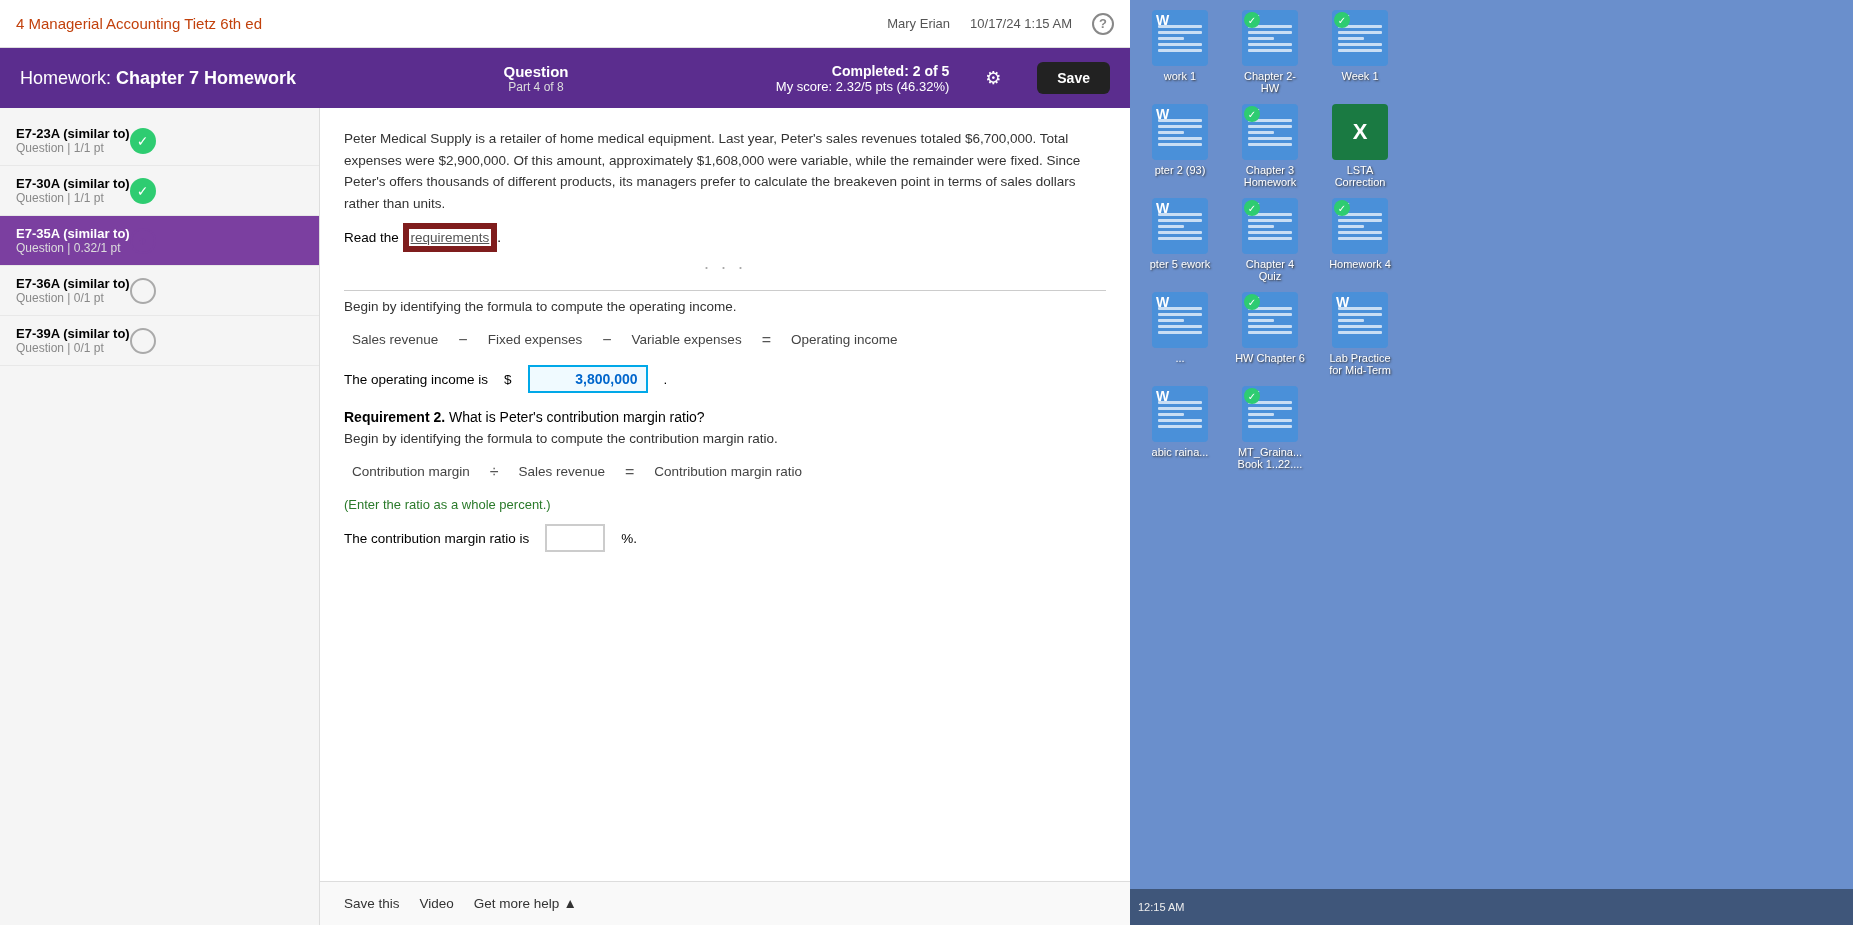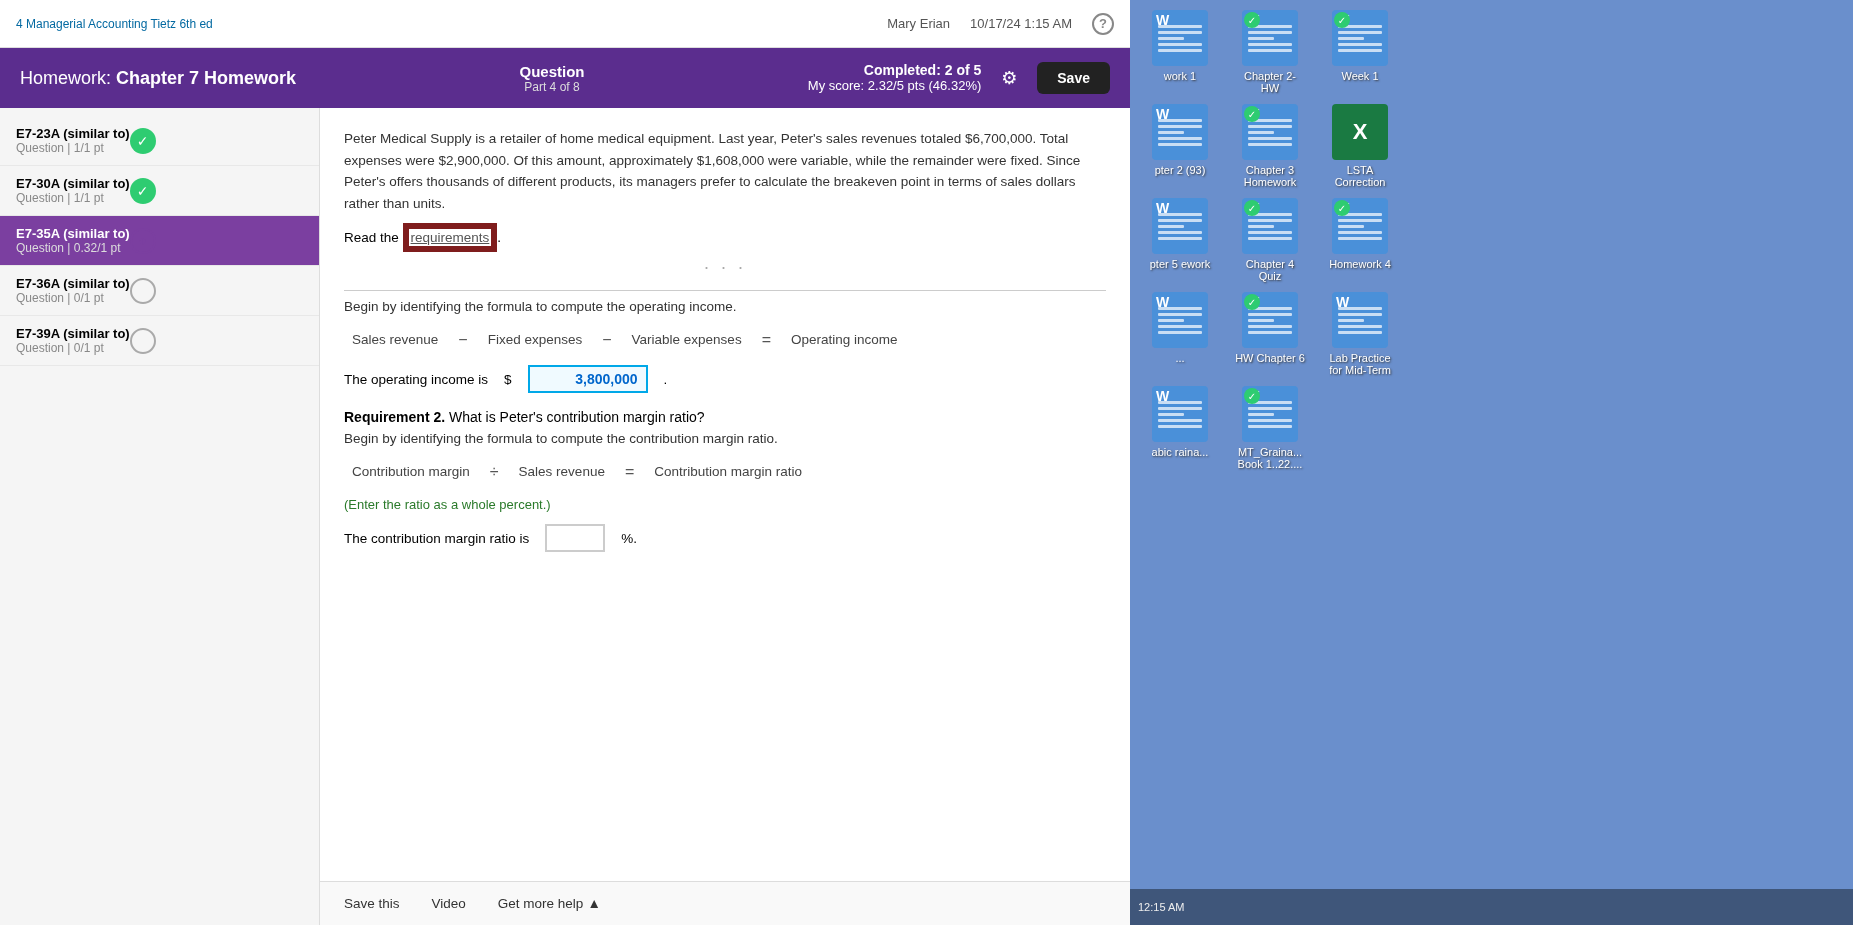--- a/index.html
+++ b/index.html
@@ -3,32 +3,32 @@
   <meta charset="utf-8">
   <style>
     * { box-sizing: border-box; margin: 0; padding: 0; }
     body { font-family: Arial, sans-serif; font-size: 14px; background: #c8c8c8; width: 1853px; height: 925px; overflow: hidden; display: flex; }
 
     
     .main-app { width: 1130px; height: 925px; display: flex; flex-direction: column; background: #fff; }
 
     
     .top-bar { background: #fff; padding: 8px 16px; display: flex; align-items: center; justify-content: space-between; border-bottom: 1px solid #ddd; min-height: 48px; }
-    .top-bar-title { font-size: 12px; color: #0369a1; font-weight: 500; }
+    .top-bar-title { font-size: 15px; color: #c2410c; font-weight: 500; }
     .top-bar-right { display: flex; align-items: center; gap: 20px; color: #555; font-size: 13px; }
     .help-icon { width: 22px; height: 22px; border-radius: 50%; border: 2px solid #888; display: flex; align-items: center; justify-content: center; color: #888; font-weight: bold; font-size: 13px; cursor: pointer; }
 
     
     .hw-header { background: #5b2d8e; color: white; padding: 10px 20px; display: flex; align-items: center; justify-content: space-between; min-height: 60px; }
     .hw-title { font-size: 18px; font-weight: bold; }
     .hw-title span { font-weight: normal; }
     .hw-center { text-align: center; }
     .hw-center .question-label { font-size: 15px; font-weight: bold; }
     .hw-center .question-part { font-size: 12px; color: #ddd; }
-    .hw-right { display: flex; align-items: flex-start; gap: 12px; }
+    .hw-right { display: flex; align-items: center; gap: 28px; }
     .hw-score { text-align: right; font-size: 13px; }
     .hw-score .completed { font-size: 14px; font-weight: bold; }
     .gear-btn { width: 32px; height: 32px; display: flex; align-items: center; justify-content: center; cursor: pointer; color: white; font-size: 18px; }
     .save-btn { background: #222; color: white; border: none; border-radius: 6px; padding: 8px 20px; font-size: 14px; font-weight: bold; cursor: pointer; }
 
     
     .body-layout { display: flex; flex: 1; overflow: hidden; }
 
     
     .sidebar { width: 320px; background: #f5f5f5; border-right: 1px solid #ddd; overflow-y: auto; padding: 8px 0; }
@@ -63,21 +63,21 @@
 
     .answer-row { display: flex; align-items: center; gap: 16px; margin: 12px 0; font-size: 13.5px; }
     .answer-input { border: 2px solid #00a8e8; background: #f0faff; padding: 4px 8px; width: 120px; font-size: 14px; text-align: right; color: #0066cc; font-weight: bold; outline: none; }
     .answer-input-blank { border: 2px solid #ccc; background: #fff; padding: 4px 8px; width: 60px; font-size: 14px; outline: none; }
 
     .req2-section { margin-top: 16px; }
     .green-note { color: #2a7a2a; font-size: 13px; margin: 8px 0; }
 
     
     .bottom-bar { background: #f9f9f9; border-top: 1px solid #ddd; padding: 14px 24px; display: flex; align-items: center; justify-content: space-between; }
-    .bottom-left { display: flex; gap: 32px; align-items: center; font-size: 13.5px; color: #333; }
+    .bottom-left { display: flex; gap: 20px; align-items: center; font-size: 13.5px; color: #333; }
     .get-help { display: flex; align-items: center; gap: 4px; cursor: pointer; }
     .bottom-right { display: flex; gap: 12px; align-items: center; }
     .clear-btn { background: white; border: 2px solid #888; border-radius: 24px; padding: 10px 28px; font-size: 15px; cursor: pointer; color: #333; font-weight: 500; }
     .check-btn { background: #e91e8c; color: white; border: none; border-radius: 24px; padding: 12px 32px; font-size: 16px; font-weight: bold; cursor: pointer; }
 
     
     .desktop-panel { flex: 1; background: #6a8fcc; position: relative; overflow: hidden; }
     .desktop-icons { display: grid; grid-template-columns: repeat(3, 80px); gap: 10px; padding: 10px; }
     .desktop-icon { display: flex; flex-direction: column; align-items: center; gap: 4px; cursor: pointer; }
     .desktop-icon-img { width: 56px; height: 56px; background: #b0c4de; border-radius: 4px; display: flex; align-items: center; justify-content: center; position: relative; overflow: hidden; }

